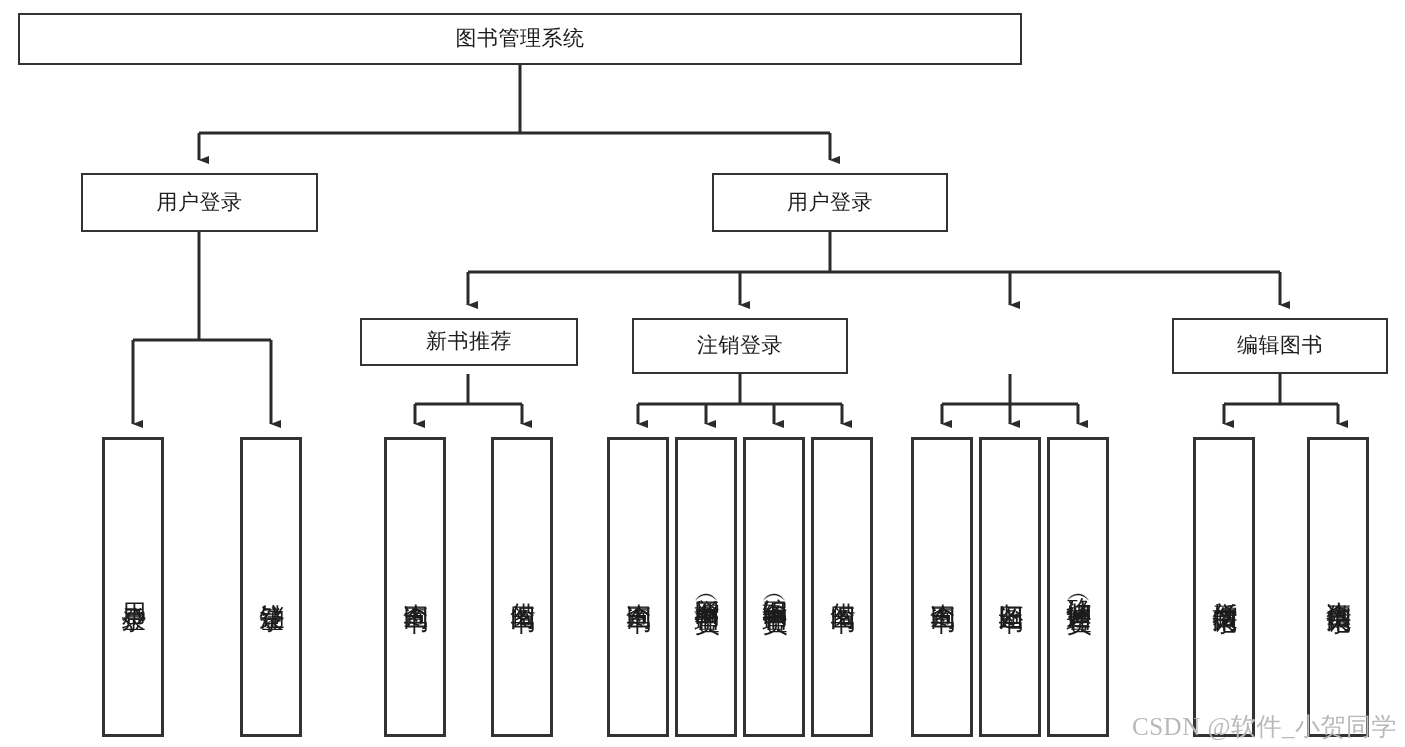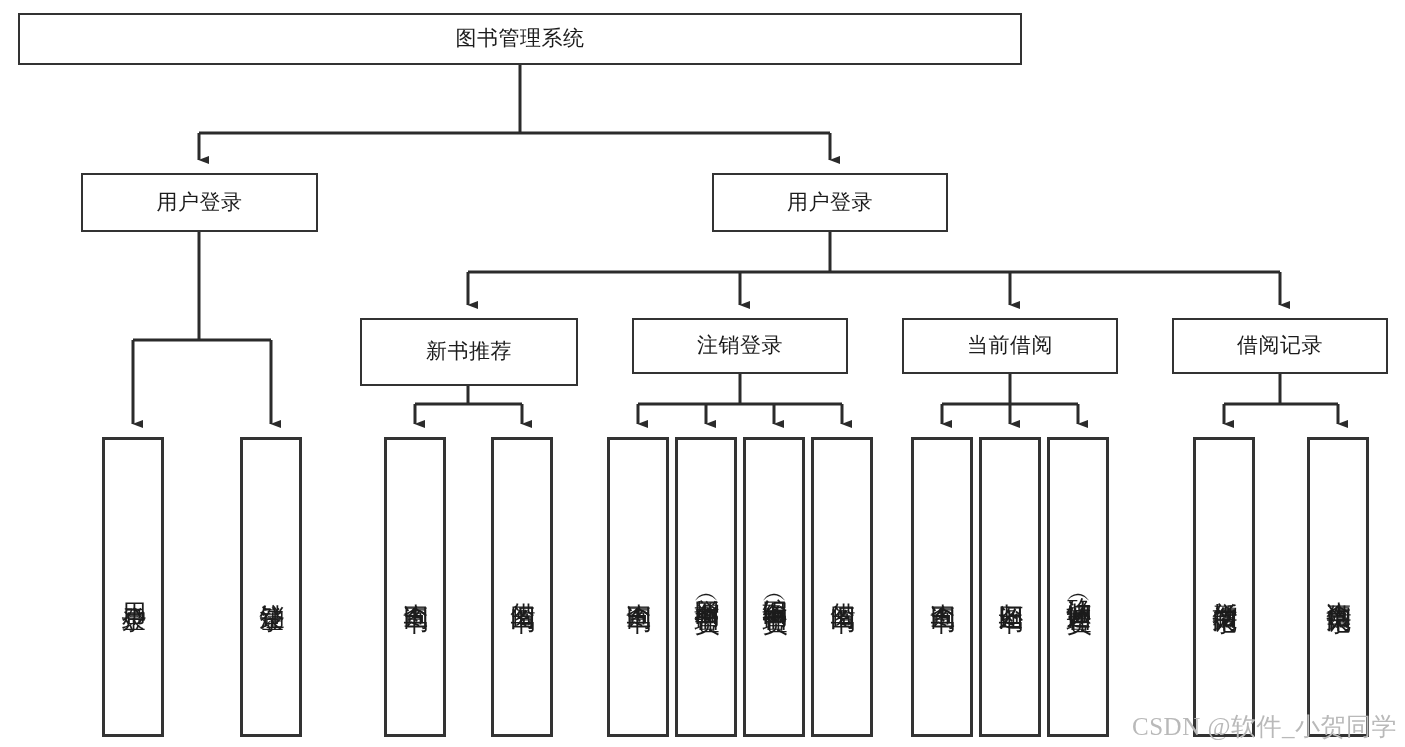--- a/index.html
+++ b/index.html
@@ -141,31 +141,28 @@
     <span class="cap">图书管理系统</span>
   </div>
 
   <div class="node node-l2" style="left:81px; top:173px; width:237px; height:59px;">
     <span class="cap">用户登录</span>
   </div>
   <div class="node node-l2" style="left:712px; top:173px; width:236px; height:59px;">
     <span class="cap">用户登录</span>
   </div>
 
-  <div class="node node-l3" style="left:360px; top:318px; width:218px; height:68px;">
+  <div class="node node-l3" style="left:360px; top:318px; width:218px; height:48px;">
     <span class="cap">新书推荐</span>
   </div>
   <div class="node node-l3" style="left:632px; top:318px; width:216px; height:56px;">
     <span class="cap">注销登录</span>
   </div>
-  <div class="node node-l3" style="left:902px; top:318px; width:216px; height:56px;">
-    <span class="cap">当前借阅</span>
-  </div>
   <div class="node node-l3" style="left:1172px; top:318px; width:216px; height:56px;">
-    <span class="cap">借阅记录</span>
+    <span class="cap">编辑图书</span>
   </div>
 
   <div class="node node-leaf" style="left:102px; top:437px; width:62px; height:300px;">
     <span class="cap">用户登录</span>
   </div>
   <div class="node node-leaf" style="left:240px; top:437px; width:62px; height:300px;">
     <span class="cap">注销登录</span>
   </div>
 
   <div class="node node-leaf" style="left:384px; top:437px; width:62px; height:300px;">

